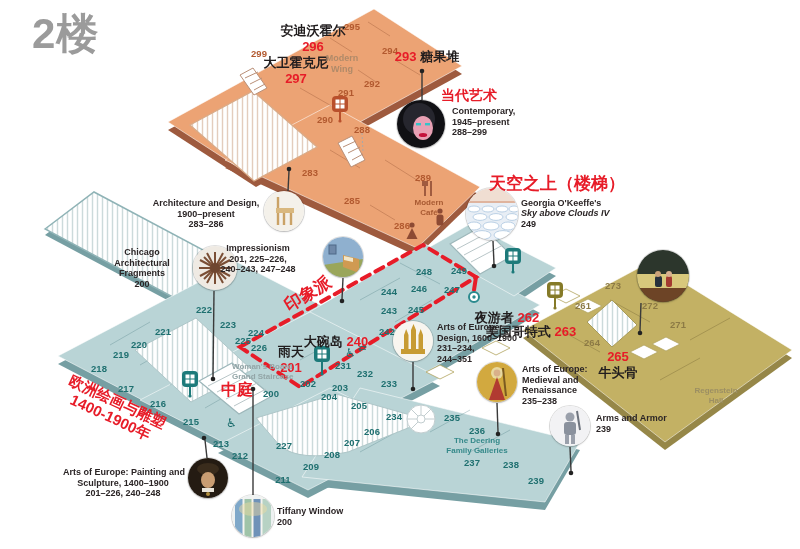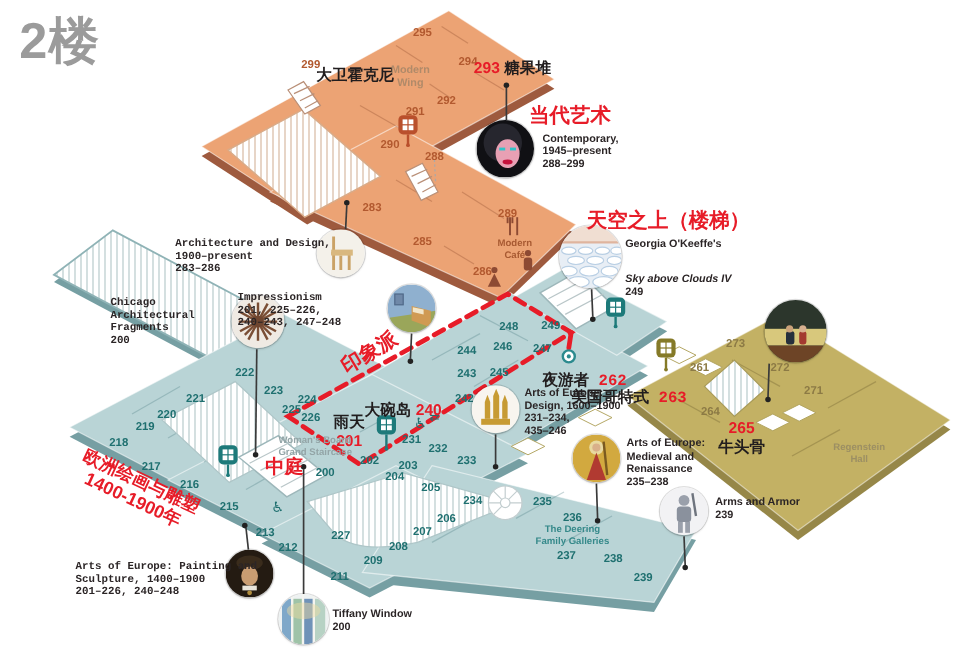--- a/index.html
+++ b/index.html
@@ -1,28 +1,28 @@
 <!DOCTYPE html>
 <html><head>
 <meta charset="utf-8">
 <style>
   html,body{margin:0;padding:0;background:#fff;}
   #stage{position:relative;width:800px;height:549px;overflow:hidden;background:#fff;
          font-family:"Liberation Sans","DejaVu Sans",sans-serif;}
   #map{position:absolute;left:0;top:0;}
   .co{position:absolute;line-height:1.15;white-space:nowrap;z-index:5;}
   .tc{text-align:center;}
-  .tr{text-align:left;font-family:Liberation Mono, monospace;}
+  .tr{text-align:center;}
   .floor{font-size:42px;font-weight:bold;color:#9b9b9b;letter-spacing:1px;}
   .h-red{font-weight:bold;color:#e71c28;}
-  .h19{font-size:17px;} .h17{font-size:17px;} .h16{font-size:16px;} .h15{font-size:15px;}
+  .h19{font-size:14px;} .h17{font-size:17px;} .h16{font-size:16px;} .h15{font-size:15px;}
   .cnpair{font-size:13px;font-weight:bold;color:#211d1e;line-height:1.2;}
   .cnpair .r{color:#e71c28;}
   .sub{font-size:9px;font-weight:bold;color:#2b2526;line-height:1.18;}
-  .it{font-style:italic;margin-top:19px;}
+  .it{font-style:italic;}
   .maptxt{font-size:8px;font-weight:bold;line-height:1.2;}
   .mw{color:#b08a69;} .mc{color:#a85a32;} .wb{color:#93a5a7;} .dg{color:#35898a;} .rg{color:#9c8f63;}
   .rot-imp{transform:rotate(-31deg);}
   .rot-eu{transform:rotate(25deg);}
   .med{position:absolute;border-radius:50%;overflow:hidden;z-index:4;
        box-shadow:0 0 0 1px rgba(0,0,0,.12),0 1px 2px rgba(0,0,0,.18);}
   .med svg{display:block;}
   .rn-o{fill:#b2592f;font:bold 9.5px "Liberation Sans",sans-serif;}
   .rn-t{fill:#1f7070;font:bold 9.5px "Liberation Sans",sans-serif;}
   .rn-v{fill:#8c7a45;font:bold 9.5px "Liberation Sans",sans-serif;}
@@ -449,24 +449,29 @@
   <svg width="40" height="40" viewBox="0 0 40 40">
         <rect width="40" height="40" fill="#f2f2f4"></rect>
   <circle cx="20" cy="11" r="4.5" fill="#9aa0ab"></circle>
         <rect x="14" y="16" width="12" height="13" rx="3" fill="#8a919d"></rect>
   <rect x="15" y="29" width="4" height="9" fill="#9aa0ab"></rect>
         <rect x="21" y="29" width="4" height="9" fill="#9aa0ab"></rect>
   <line x1="27" y1="5" x2="30" y2="24" stroke="#6e747e" stroke-width="2"></line>
       </svg>
 </div>
 
-<div class="co floor" style="left:16px;top:10px">2楼</div>
-
+<div class="co floor" style="left:32px;top:10px">2楼</div>
+
+<div class="co tc cnpair" style="left:253px;top:23px;width:120px">
+  <div>安迪沃霍尔</div>
+  <div class="r">296</div>
+</div>
 <div class="co tc cnpair" style="left:236px;top:55px;width:120px">
   <div>大卫霍克尼</div>
+  <div class="r">297</div>
 </div>
 <div class="co tc cnpair" style="left:367px;top:49px;width:120px">
   <span class="r">293</span>
   <span>糖果堆</span>
 </div>
 
 <div class="co" style="left:441px;top:87px">
   <div class="h-red h19">当代艺术</div>
   <div class="sub" style="margin:3px 0 0 11px">
     <div>Contemporary,</div>
@@ -535,21 +540,21 @@
 
 <div class="co sub" style="left:277px;top:506px">
   <div>Tiffany Window</div>
   <div>200</div>
 </div>
 
 <div class="co sub" style="left:437px;top:322px">
   <div>Arts of Europe:</div>
   <div>Design, 1600–1900</div>
   <div>231–234,</div>
-  <div>435–246</div>
+  <div>244–351</div>
 </div>
 
 <div class="co tr cnpair" style="left:452px;top:310px;width:110px">
   <span>夜游者</span>
   <span class="r">262</span>
 </div>
 <div class="co tr cnpair" style="left:476px;top:324px;width:110px">
   <span>美国哥特式</span>
   <span class="r">263</span>
 </div>
@@ -568,21 +573,21 @@
 
 <div class="co sub" style="left:596px;top:413px">
   <div>Arms and Armor</div>
   <div>239</div>
 </div>
 
 <div class="co tc maptxt dg" style="left:427px;top:436px;width:100px">
   <div>The Deering</div>
   <div>Family Galleries</div>
 </div>
-<div class="co tc maptxt rg" style="left:676px;top:368px;width:80px">
+<div class="co tc maptxt rg" style="left:676px;top:386px;width:80px">
   <div>Regenstein</div>
   <div>Hall</div>
 </div>
 <div class="co tc maptxt mw" style="left:312px;top:53px;width:60px;font-size:9px">
   <div>Modern</div>
   <div>Wing</div>
 </div>
 <div class="co tc maptxt mc" style="left:404px;top:198px;width:50px">
   <div>Modern</div>
   <div>Café</div>

